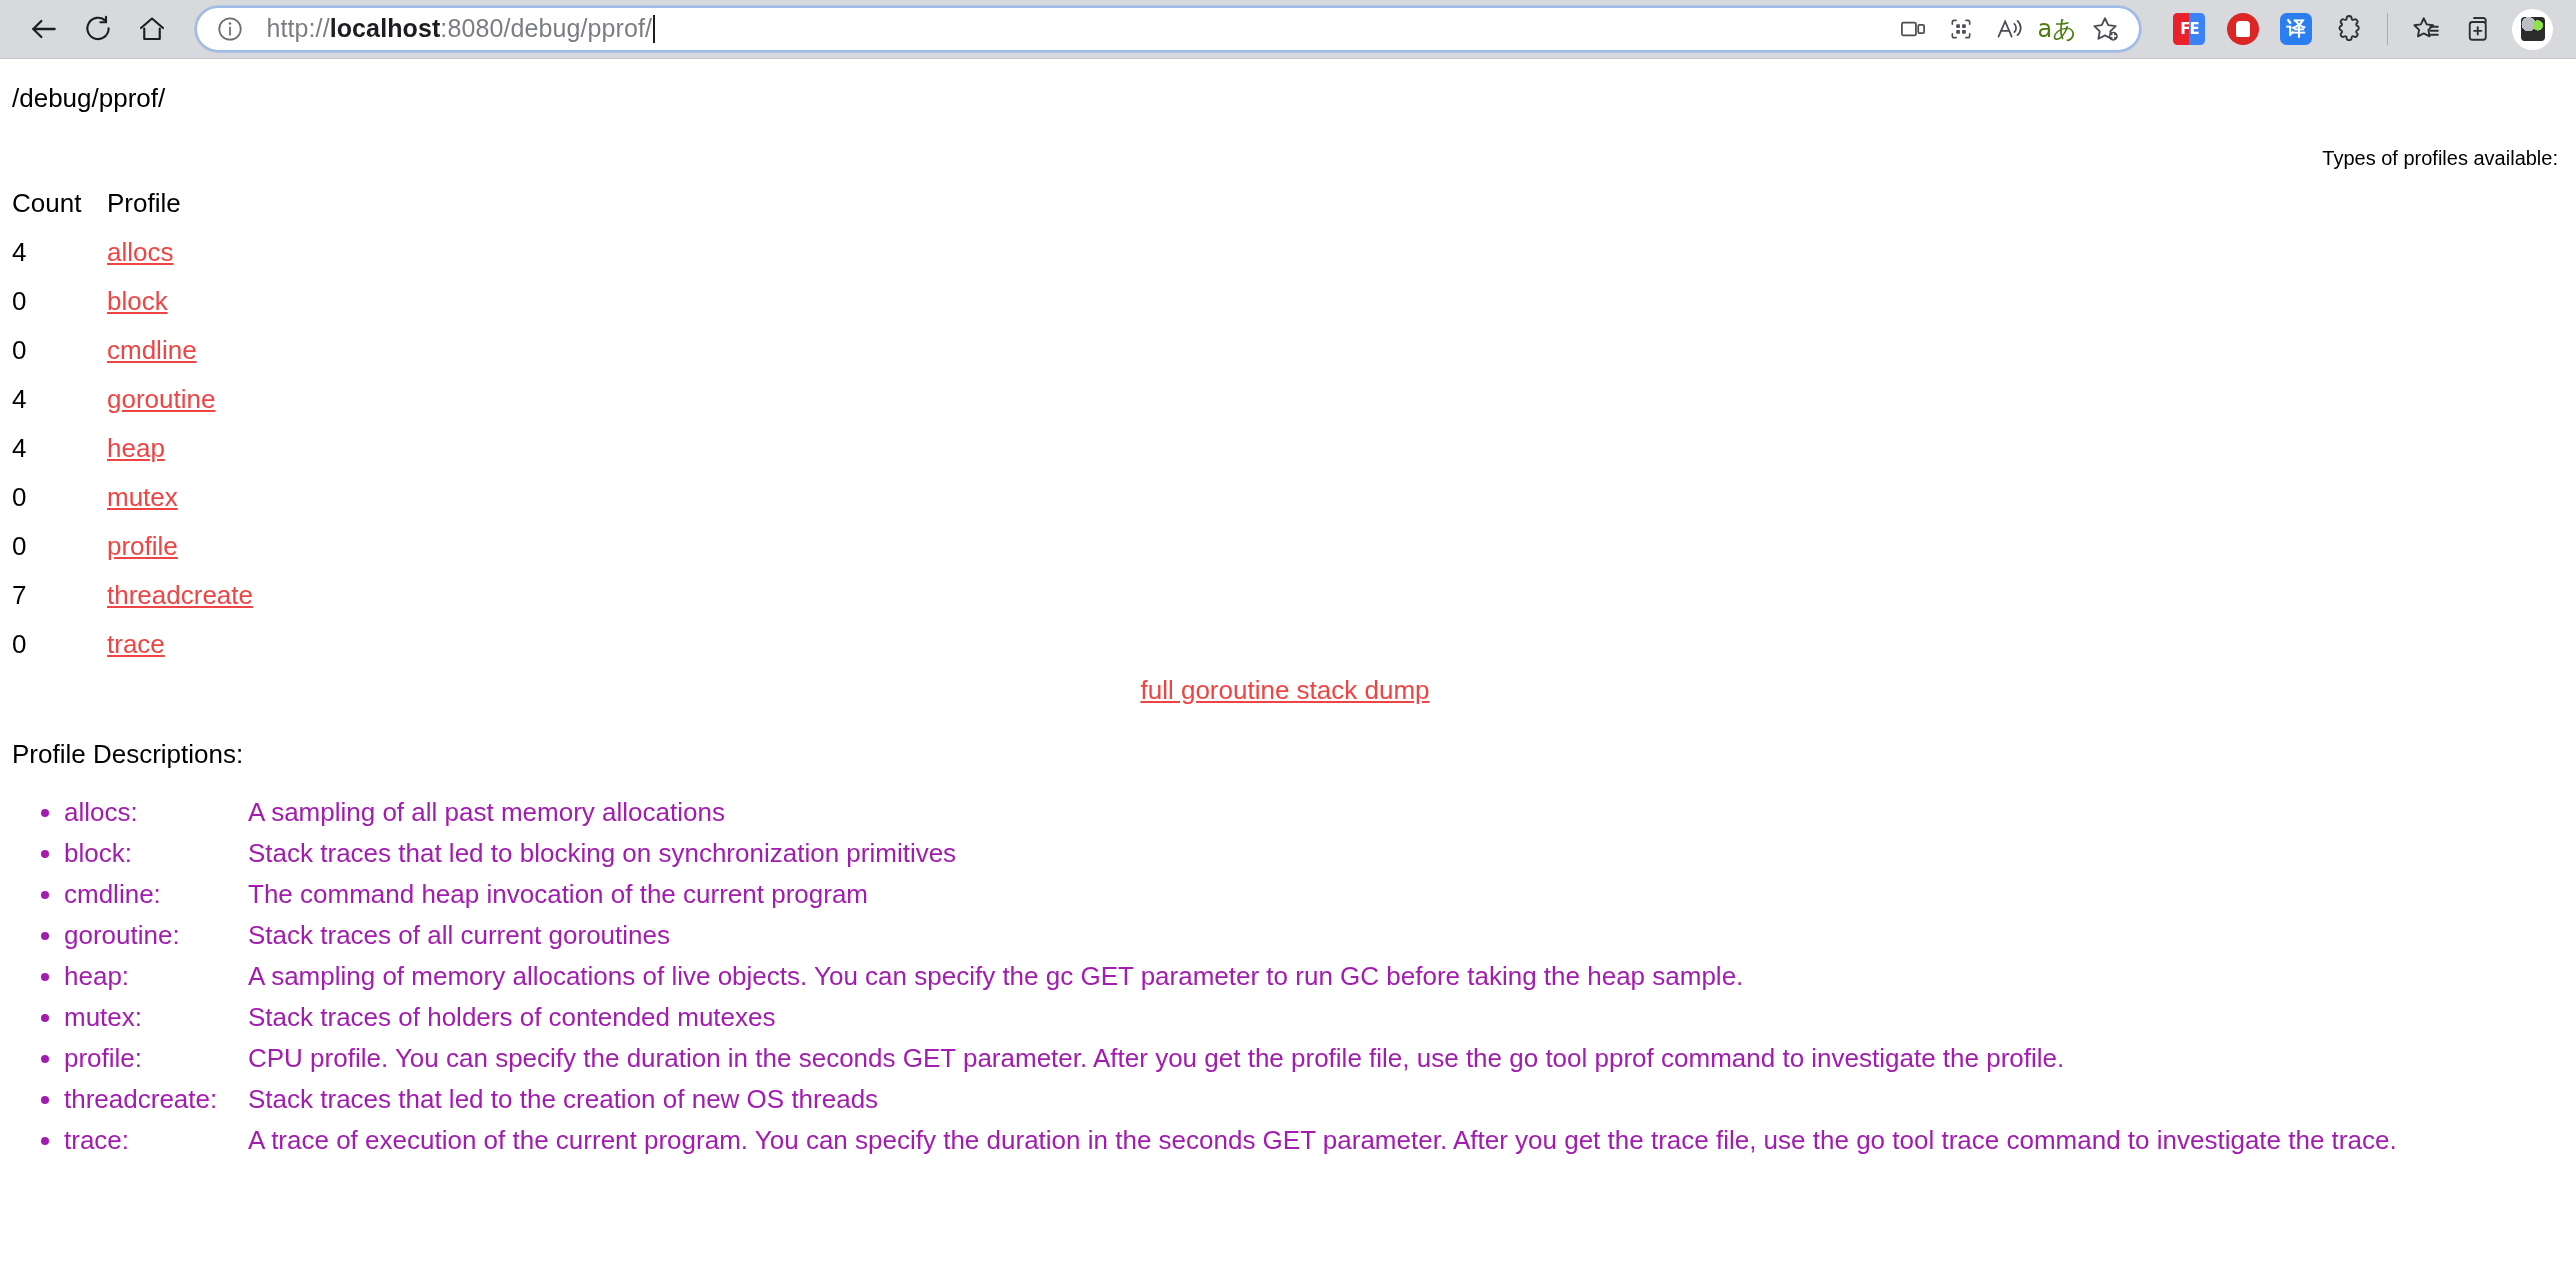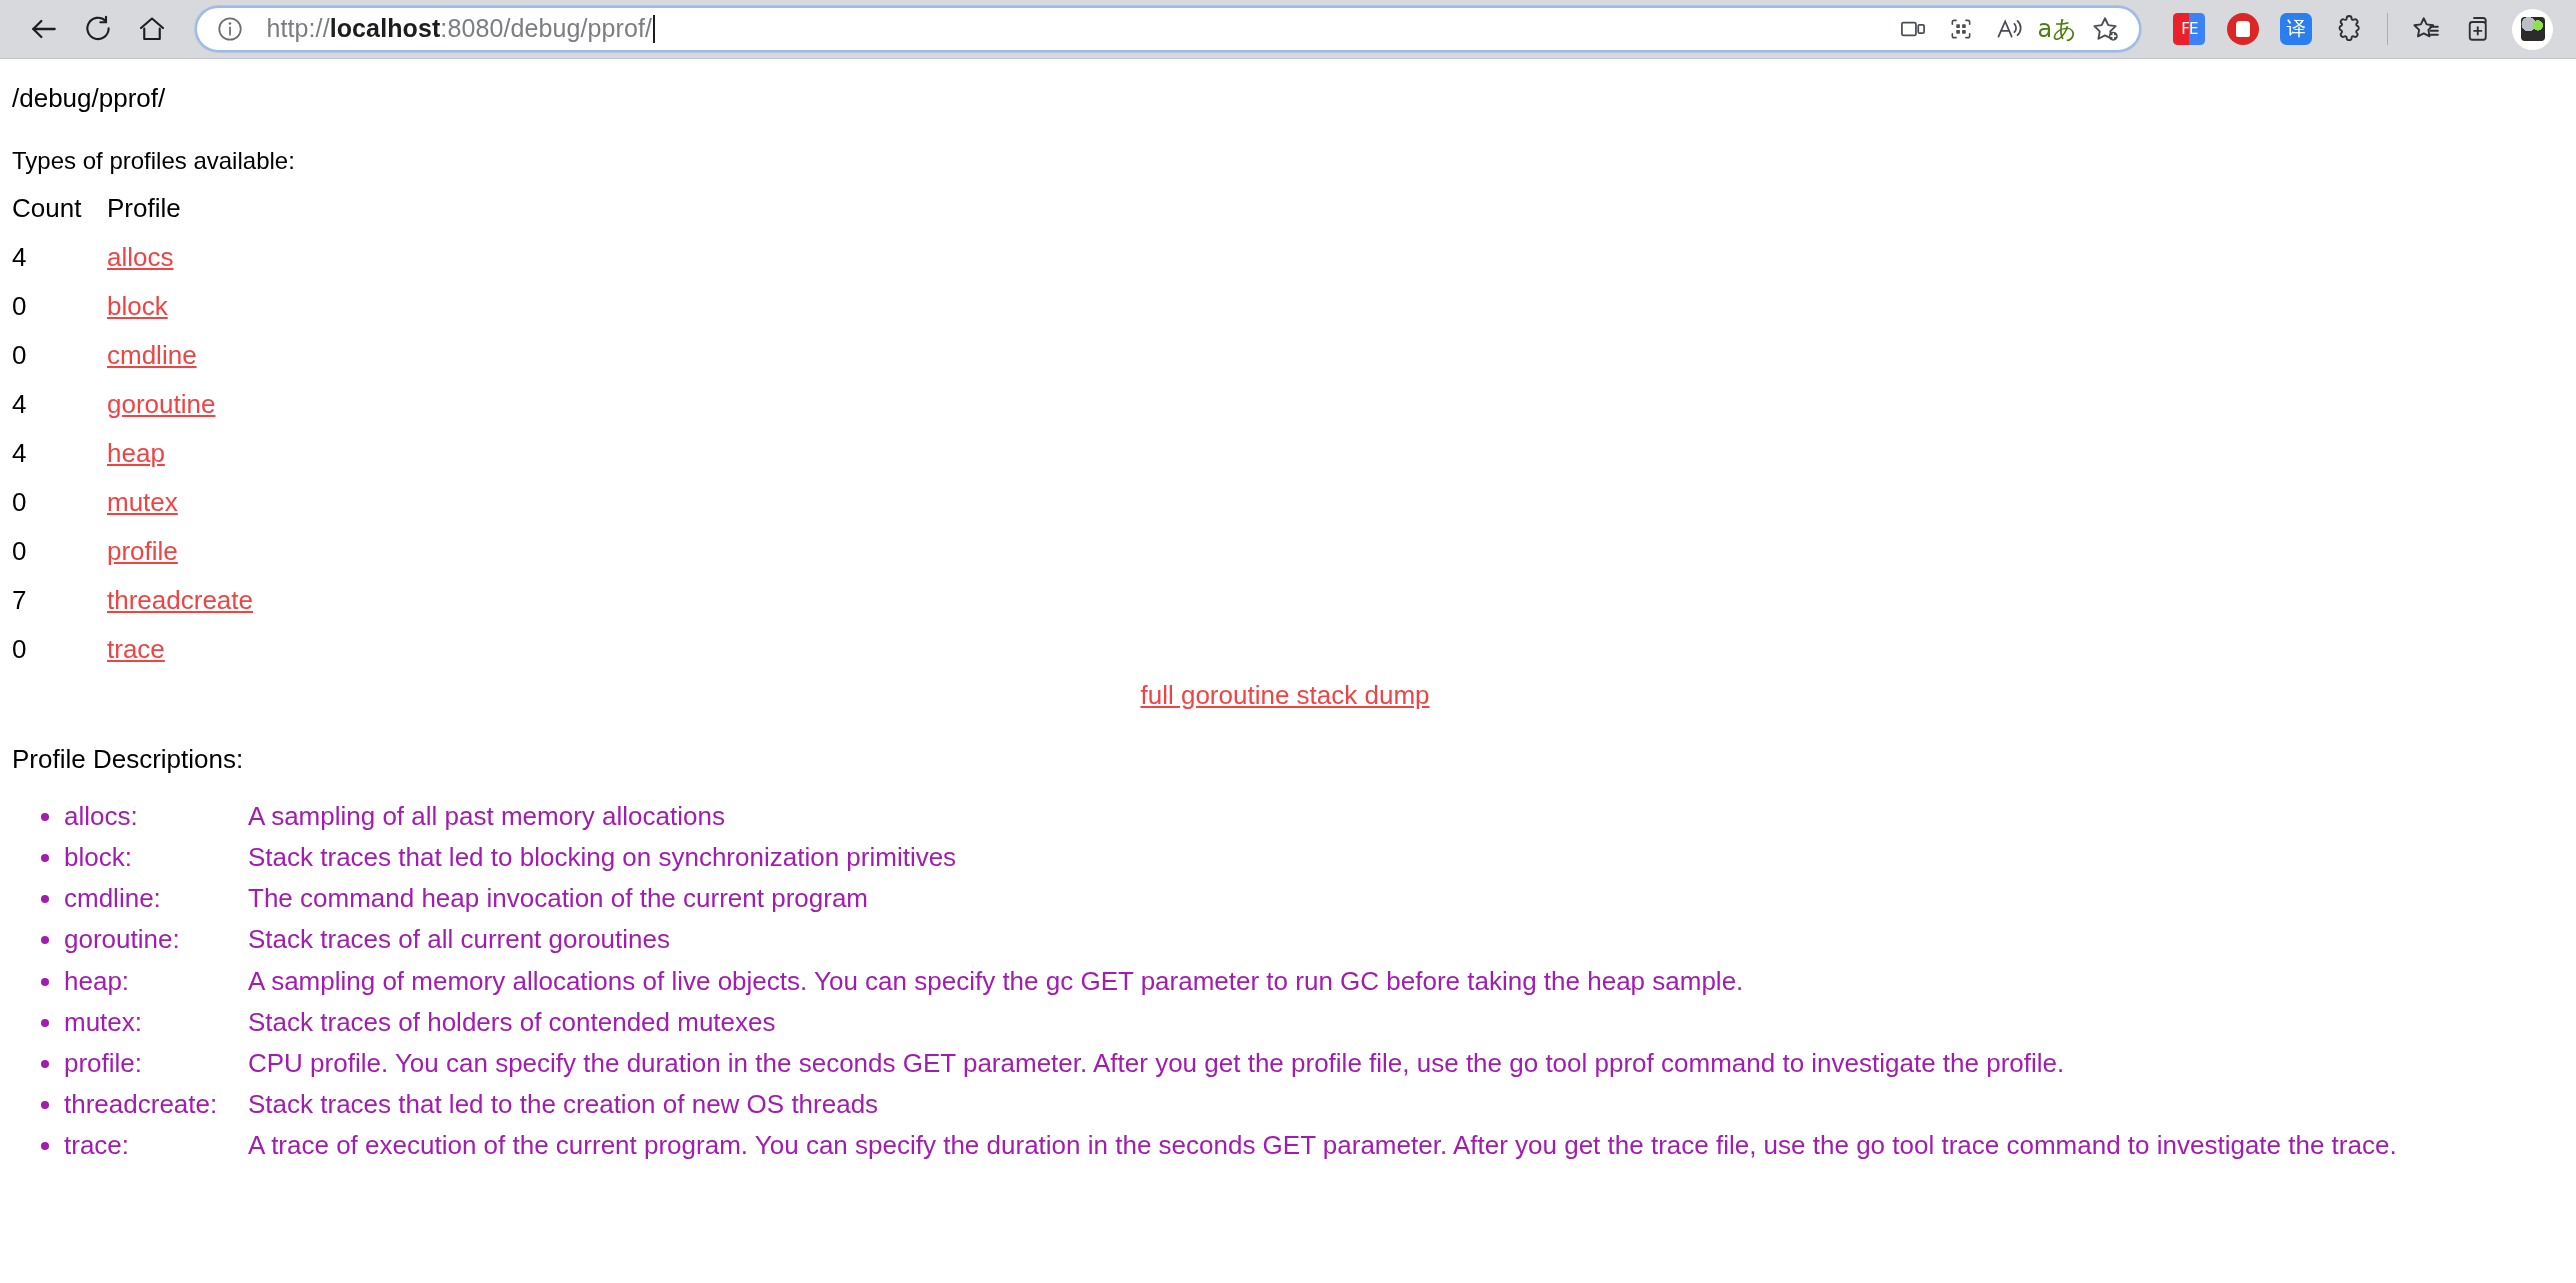--- a/index.html
+++ b/index.html
@@ -134,21 +134,21 @@
 
   
   .chip {
     width: 32px;
     height: 32px;
     border-radius: 4.6px;
     display: flex;
     align-items: center;
     justify-content: center;
     font-size: 16px;
-    font-weight: normal;
+    font-weight: bold;
     color: #fff;
     overflow: hidden;
     position: relative;
     font-family: "DejaVu Sans", sans-serif;
     line-height: 1;
   }
   .chip-fe {
     background: linear-gradient(90deg, #e8212b 0 50%, #3b82f6 50% 100%);
     font-size: 15px;
     letter-spacing: -0.9px;
@@ -194,23 +194,24 @@
   }
 
   .page-head {
     font-size: 26px;
     line-height: 1.18;
     margin-top: 24px;
     color: #000;
   }
 
   .section-label {
-    font-size: 24px;
+    font-size: 20px;
     line-height: 1.18;
     margin-top: 33px;
+    text-align: right;
   }
 
   .profile-table {
     margin-top: 8.3px;
     border-collapse: collapse;
     font-size: 26px;
   }
   .profile-table td {
     padding: 0;
     line-height: 1.08;

